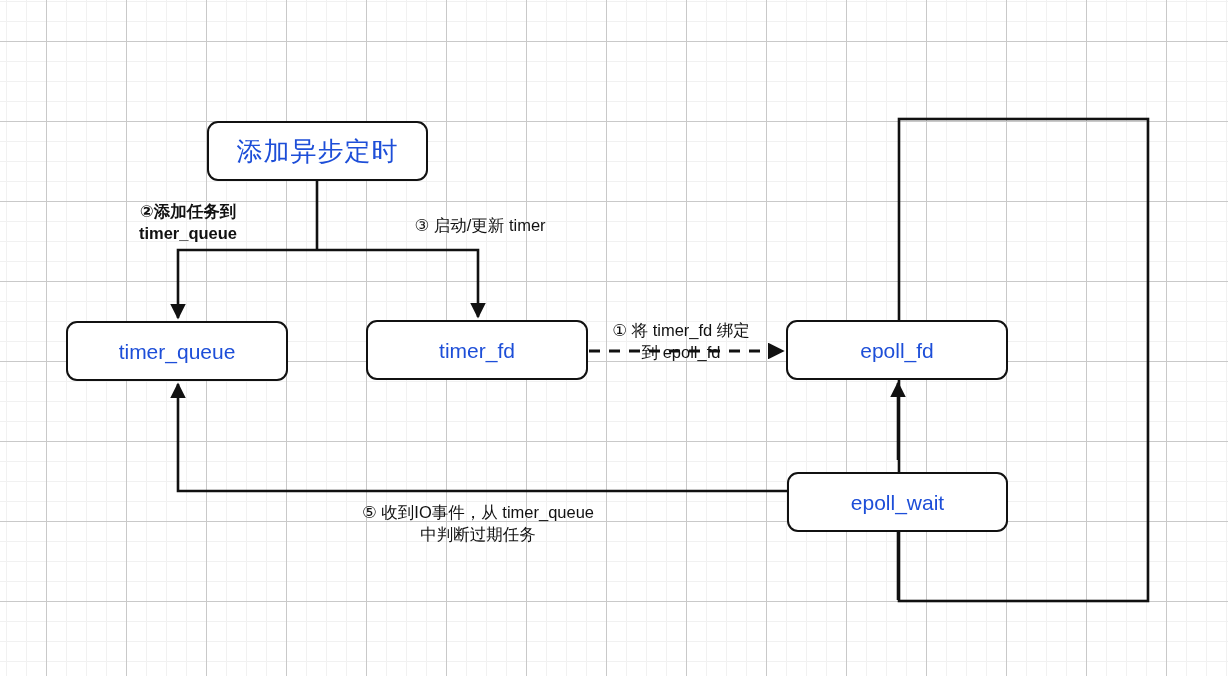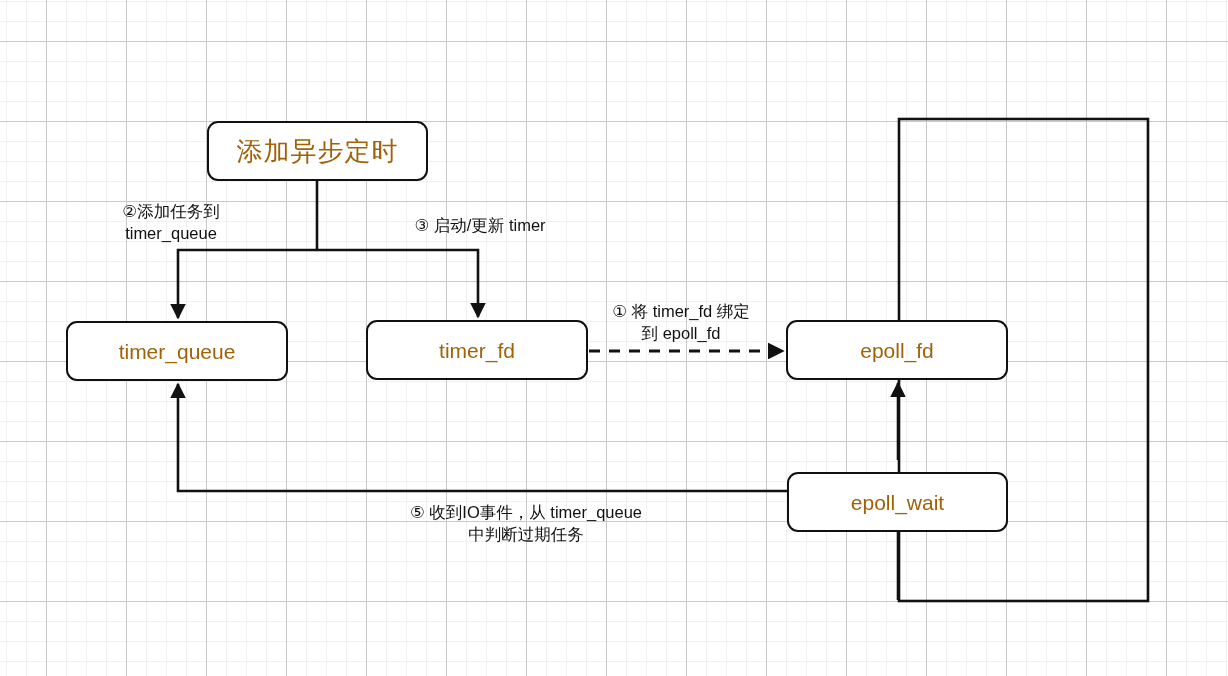--- a/index.html
+++ b/index.html
@@ -48,21 +48,21 @@
 
   .node {
     position: absolute;
     box-sizing: border-box;
     background: #ffffff;
     border: 2.5px solid #111111;
     border-radius: 11px;
     display: flex;
     align-items: center;
     justify-content: center;
-    color: #a16207;
+    color: #1d4ed8;
     z-index: 3;
   }
   .node-label {
     white-space: nowrap;
     line-height: 1;
   }
 
   .n-mono  { font-size: 21px; }
   .n-cjk   { font-size: 26px; letter-spacing: 1px; }
 
@@ -119,25 +119,25 @@
   </div>
 
   <div class="node" style="left:366px; top:320px; width:222px; height:60px;">
     <span class="node-label n-mono">timer_fd</span>
   </div>
 
   <div class="node" style="left:787px; top:472px; width:221px; height:60px;">
     <span class="node-label n-mono">epoll_wait</span>
   </div>
 
-  <div class="edge-label el-left" style="left:71px; top:200px; width:200px;">②添加任务到
+  <div class="edge-label el-left" style="left:88px; top:200px; width:200px;font-weight:bold;">②添加任务到
 timer_queue</div>
 
   <div class="edge-label" style="left:380px; top:214px; width:200px;">③ 启动/更新 timer</div>
 
-  <div class="edge-label" style="left:592px; top:300px; width:178px;">① 将 timer_fd 绑定
+  <div class="edge-label" style="left:592px; top:319px; width:178px;">① 将 timer_fd 绑定
 到 epoll_fd</div>
 
 
-  <div class="edge-label" style="left:328px; top:501px; width:300px;margin-left:48px;">⑤ 收到IO事件，从 timer_queue
+  <div class="edge-label" style="left:328px; top:501px; width:300px;">⑤ 收到IO事件，从 timer_queue
 中判断过期任务</div>
 
 </div>
 
 </body></html>

